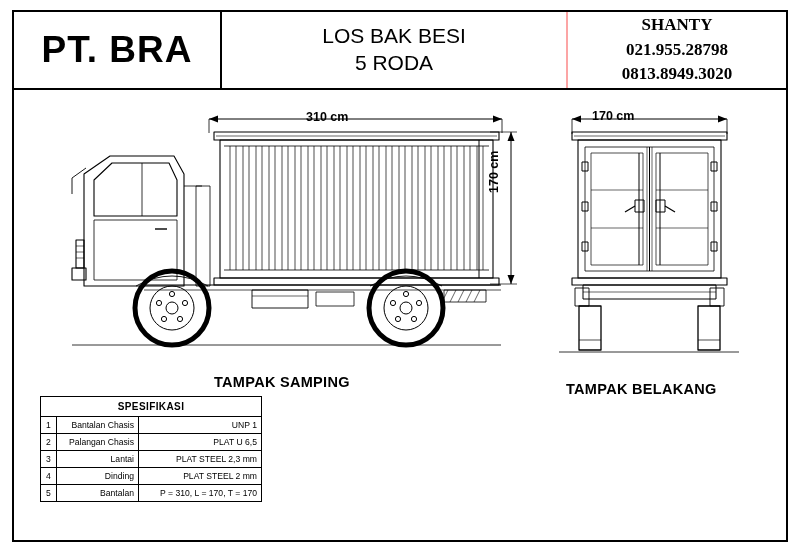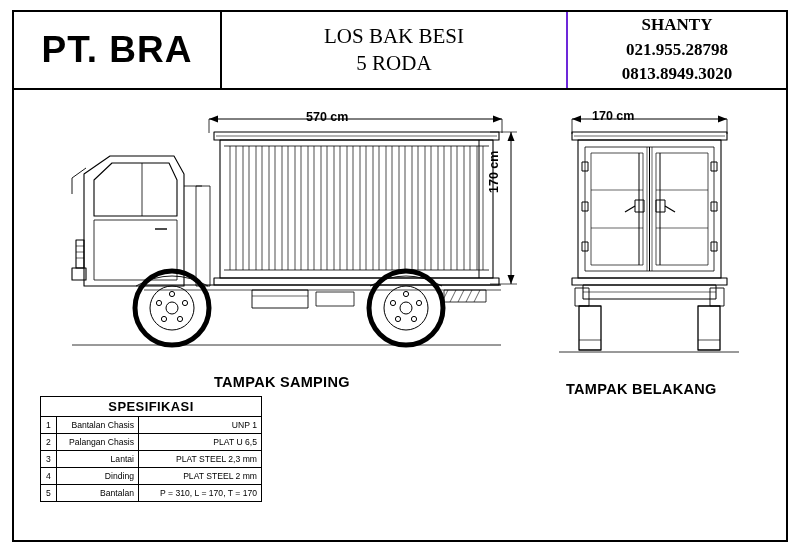--- a/index.html
+++ b/index.html
@@ -45,22 +45,22 @@
   .tb-logo {
     width: 208px;
     border-right: 2px solid #000;
     font-family: "Liberation Sans", sans-serif;
     font-weight: bold;
     font-size: 37px;
     letter-spacing: 1px;
   }
   .tb-name {
     flex: 1;
-    border-right: 2px solid #6d28d9;
-    font-family: Liberation Serif, serif;
+    border-right: 2px solid #fca5a5;
+    font-family: Liberation Sans, sans-serif;
     font-size: 21px;
     line-height: 1.28;
   }
   .tb-contact {
     width: 218px;
     font-family: "Liberation Serif", serif;
     font-size: 17px;
     line-height: 1.45;
     font-weight: bold;
   }
@@ -108,21 +108,21 @@
   .spec-table td, .spec-table th {
     border: 1px solid #000;
     padding: 2px 4px;
     height: 17px;
     box-sizing: border-box;
     text-align: right;
   }
   .spec-table .hdr {
     text-align: center;
     font-weight: bold;
-    font-size: 13px;
+    font-size: 10px;
     letter-spacing: 0.4px;
     height: 20px;
   }
   .spec-table .num {
     width: 16px;
     text-align: center;
   }
   .spec-table .nm { width: 82px; }
   svg { display: block; }
 </style>
@@ -345,21 +345,21 @@
 
         <rect x="40" y="216" width="22" height="44" stroke-width="1.3"></rect>
         <rect x="159" y="216" width="22" height="44" stroke-width="1.3"></rect>
         <line x1="40" y1="250" x2="62" y2="250" stroke-width="0.7"></line>
         <line x1="159" y1="250" x2="181" y2="250" stroke-width="0.7"></line>
 
         <line x1="20" y1="262" x2="200" y2="262" stroke-width="0.8"></line>
       </g>
     </svg>
 
-    <span class="dim-text" id="dim-len">570 cm</span>
+    <span class="dim-text" id="dim-len">310 cm</span>
     <span class="dim-text" id="dim-hgt">170 cm</span>
     <span class="dim-text" id="dim-wid">170 cm</span>
 
     <span class="view-label" id="label-rear">TAMPAK BELAKANG</span>
     <span class="view-label" id="label-side">TAMPAK SAMPING</span>
 
     <table class="spec-table">
       <tbody>
           <tr>
         <td class="hdr" colspan="3">SPESIFIKASI</td>

